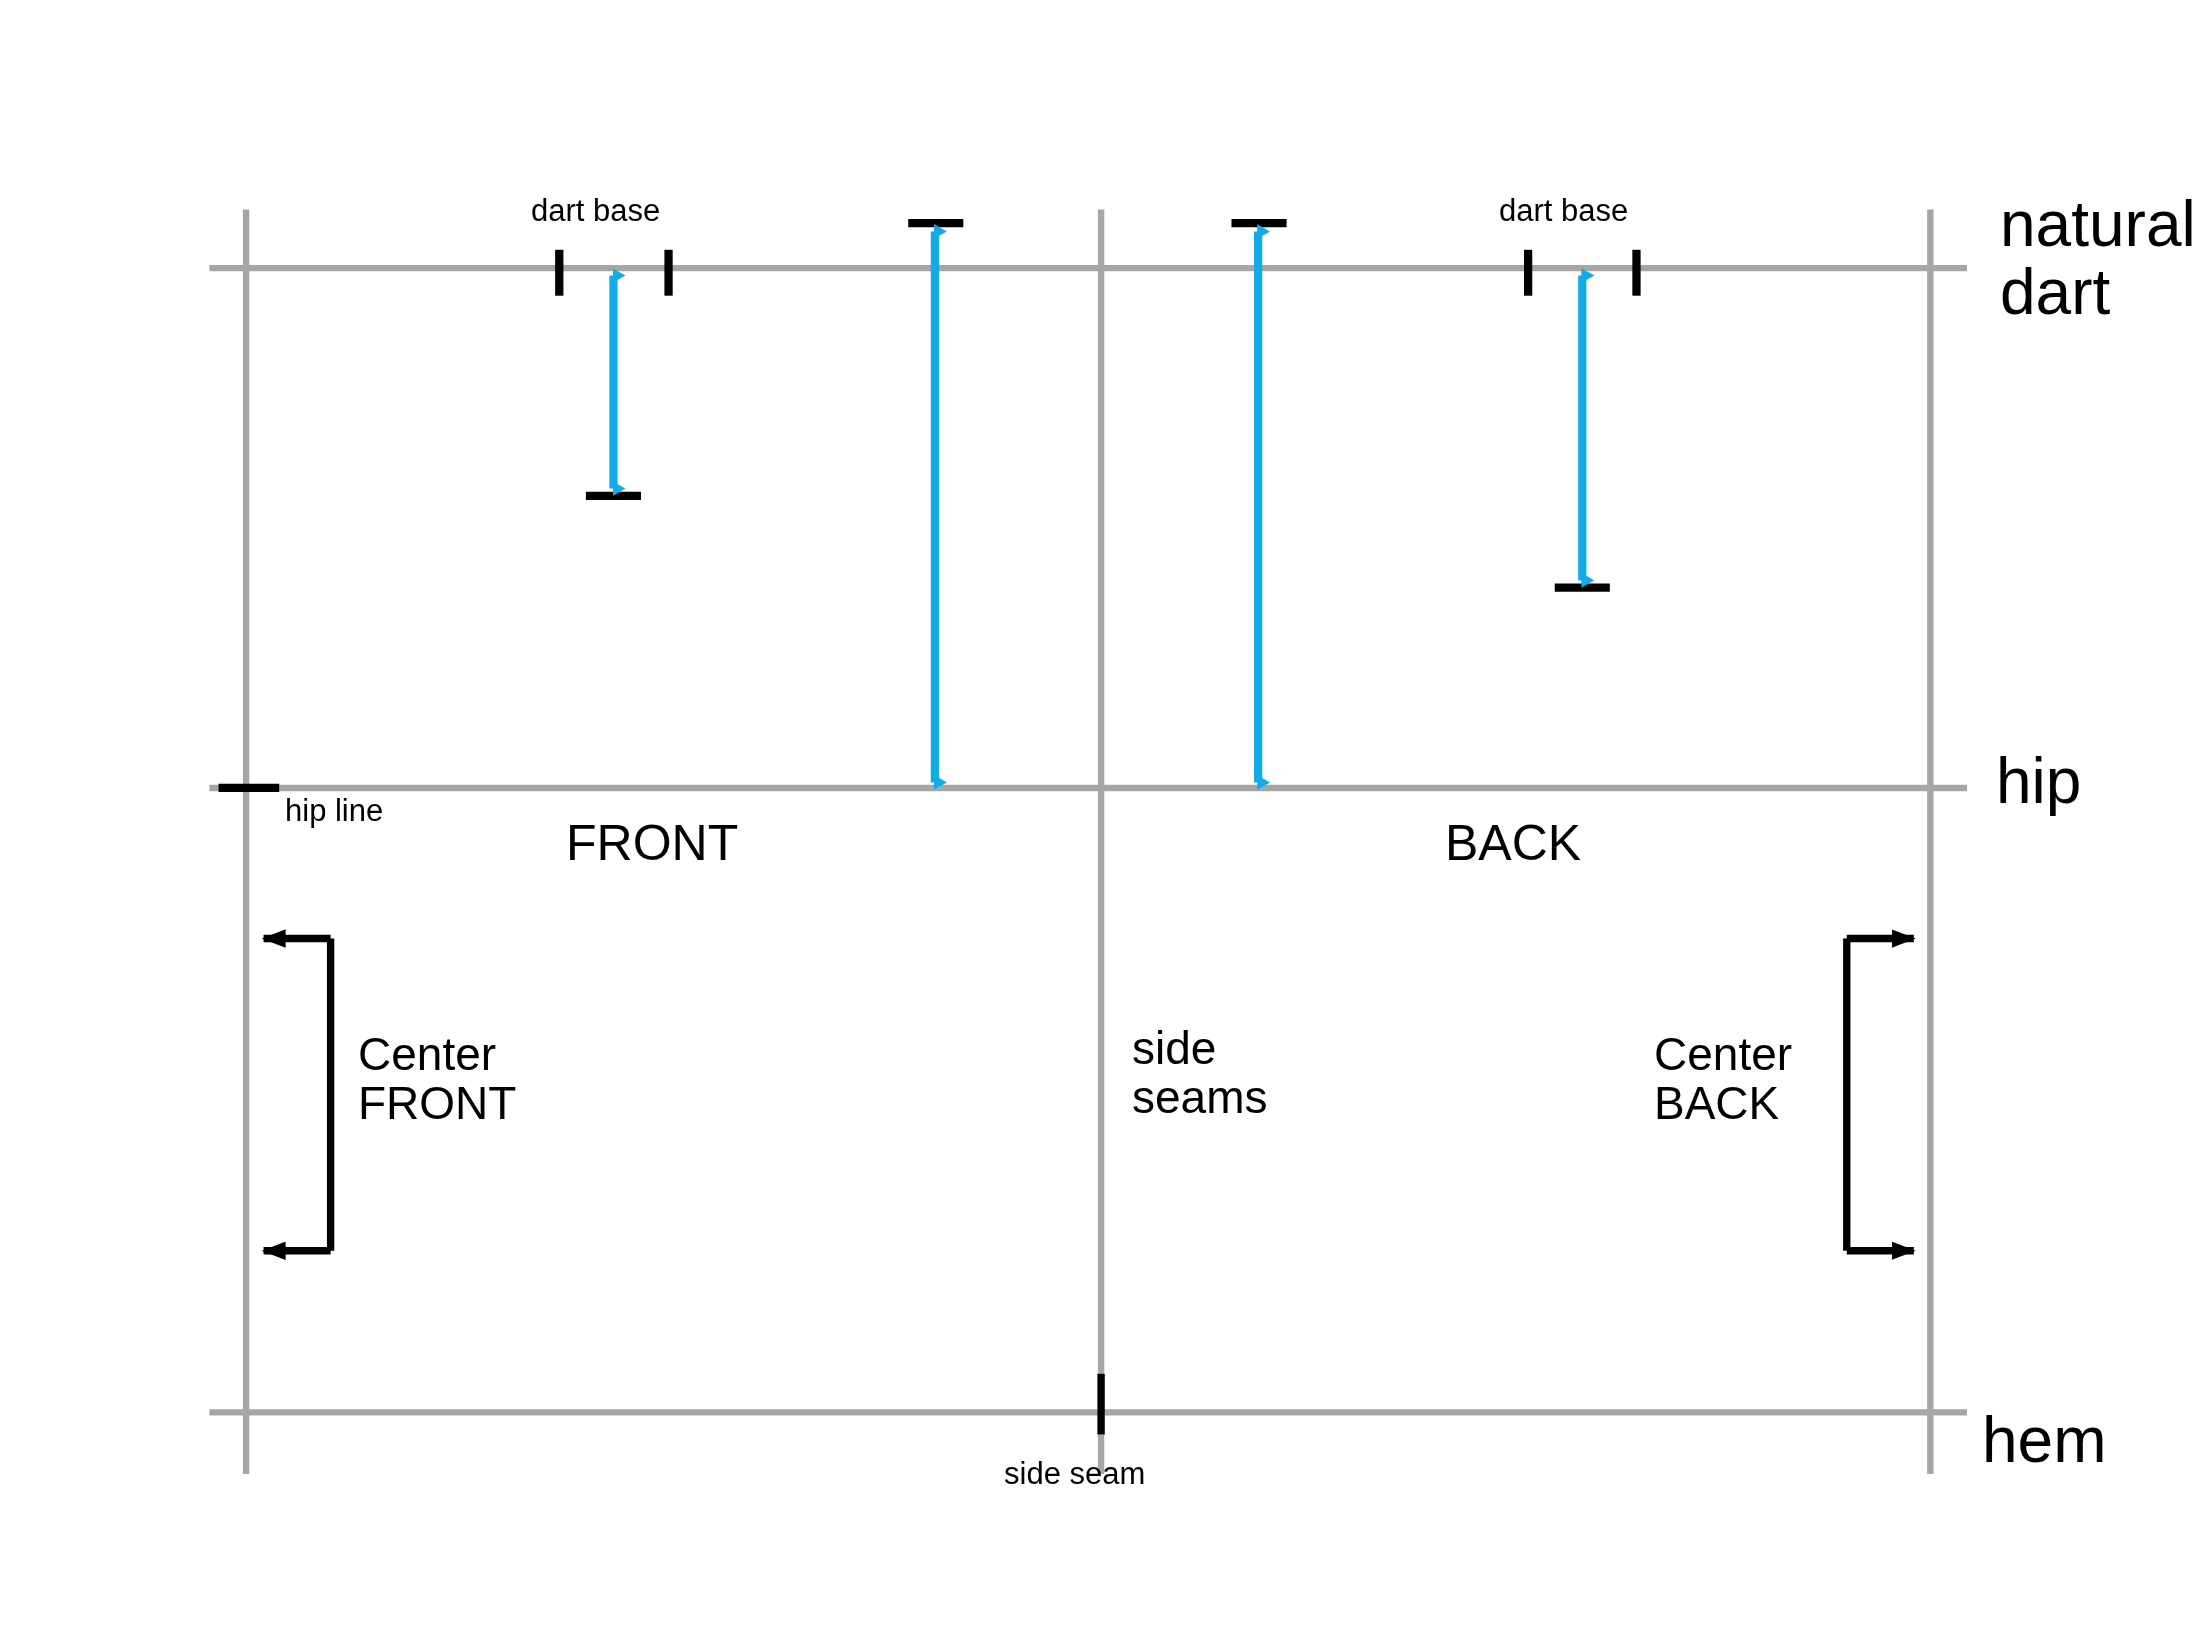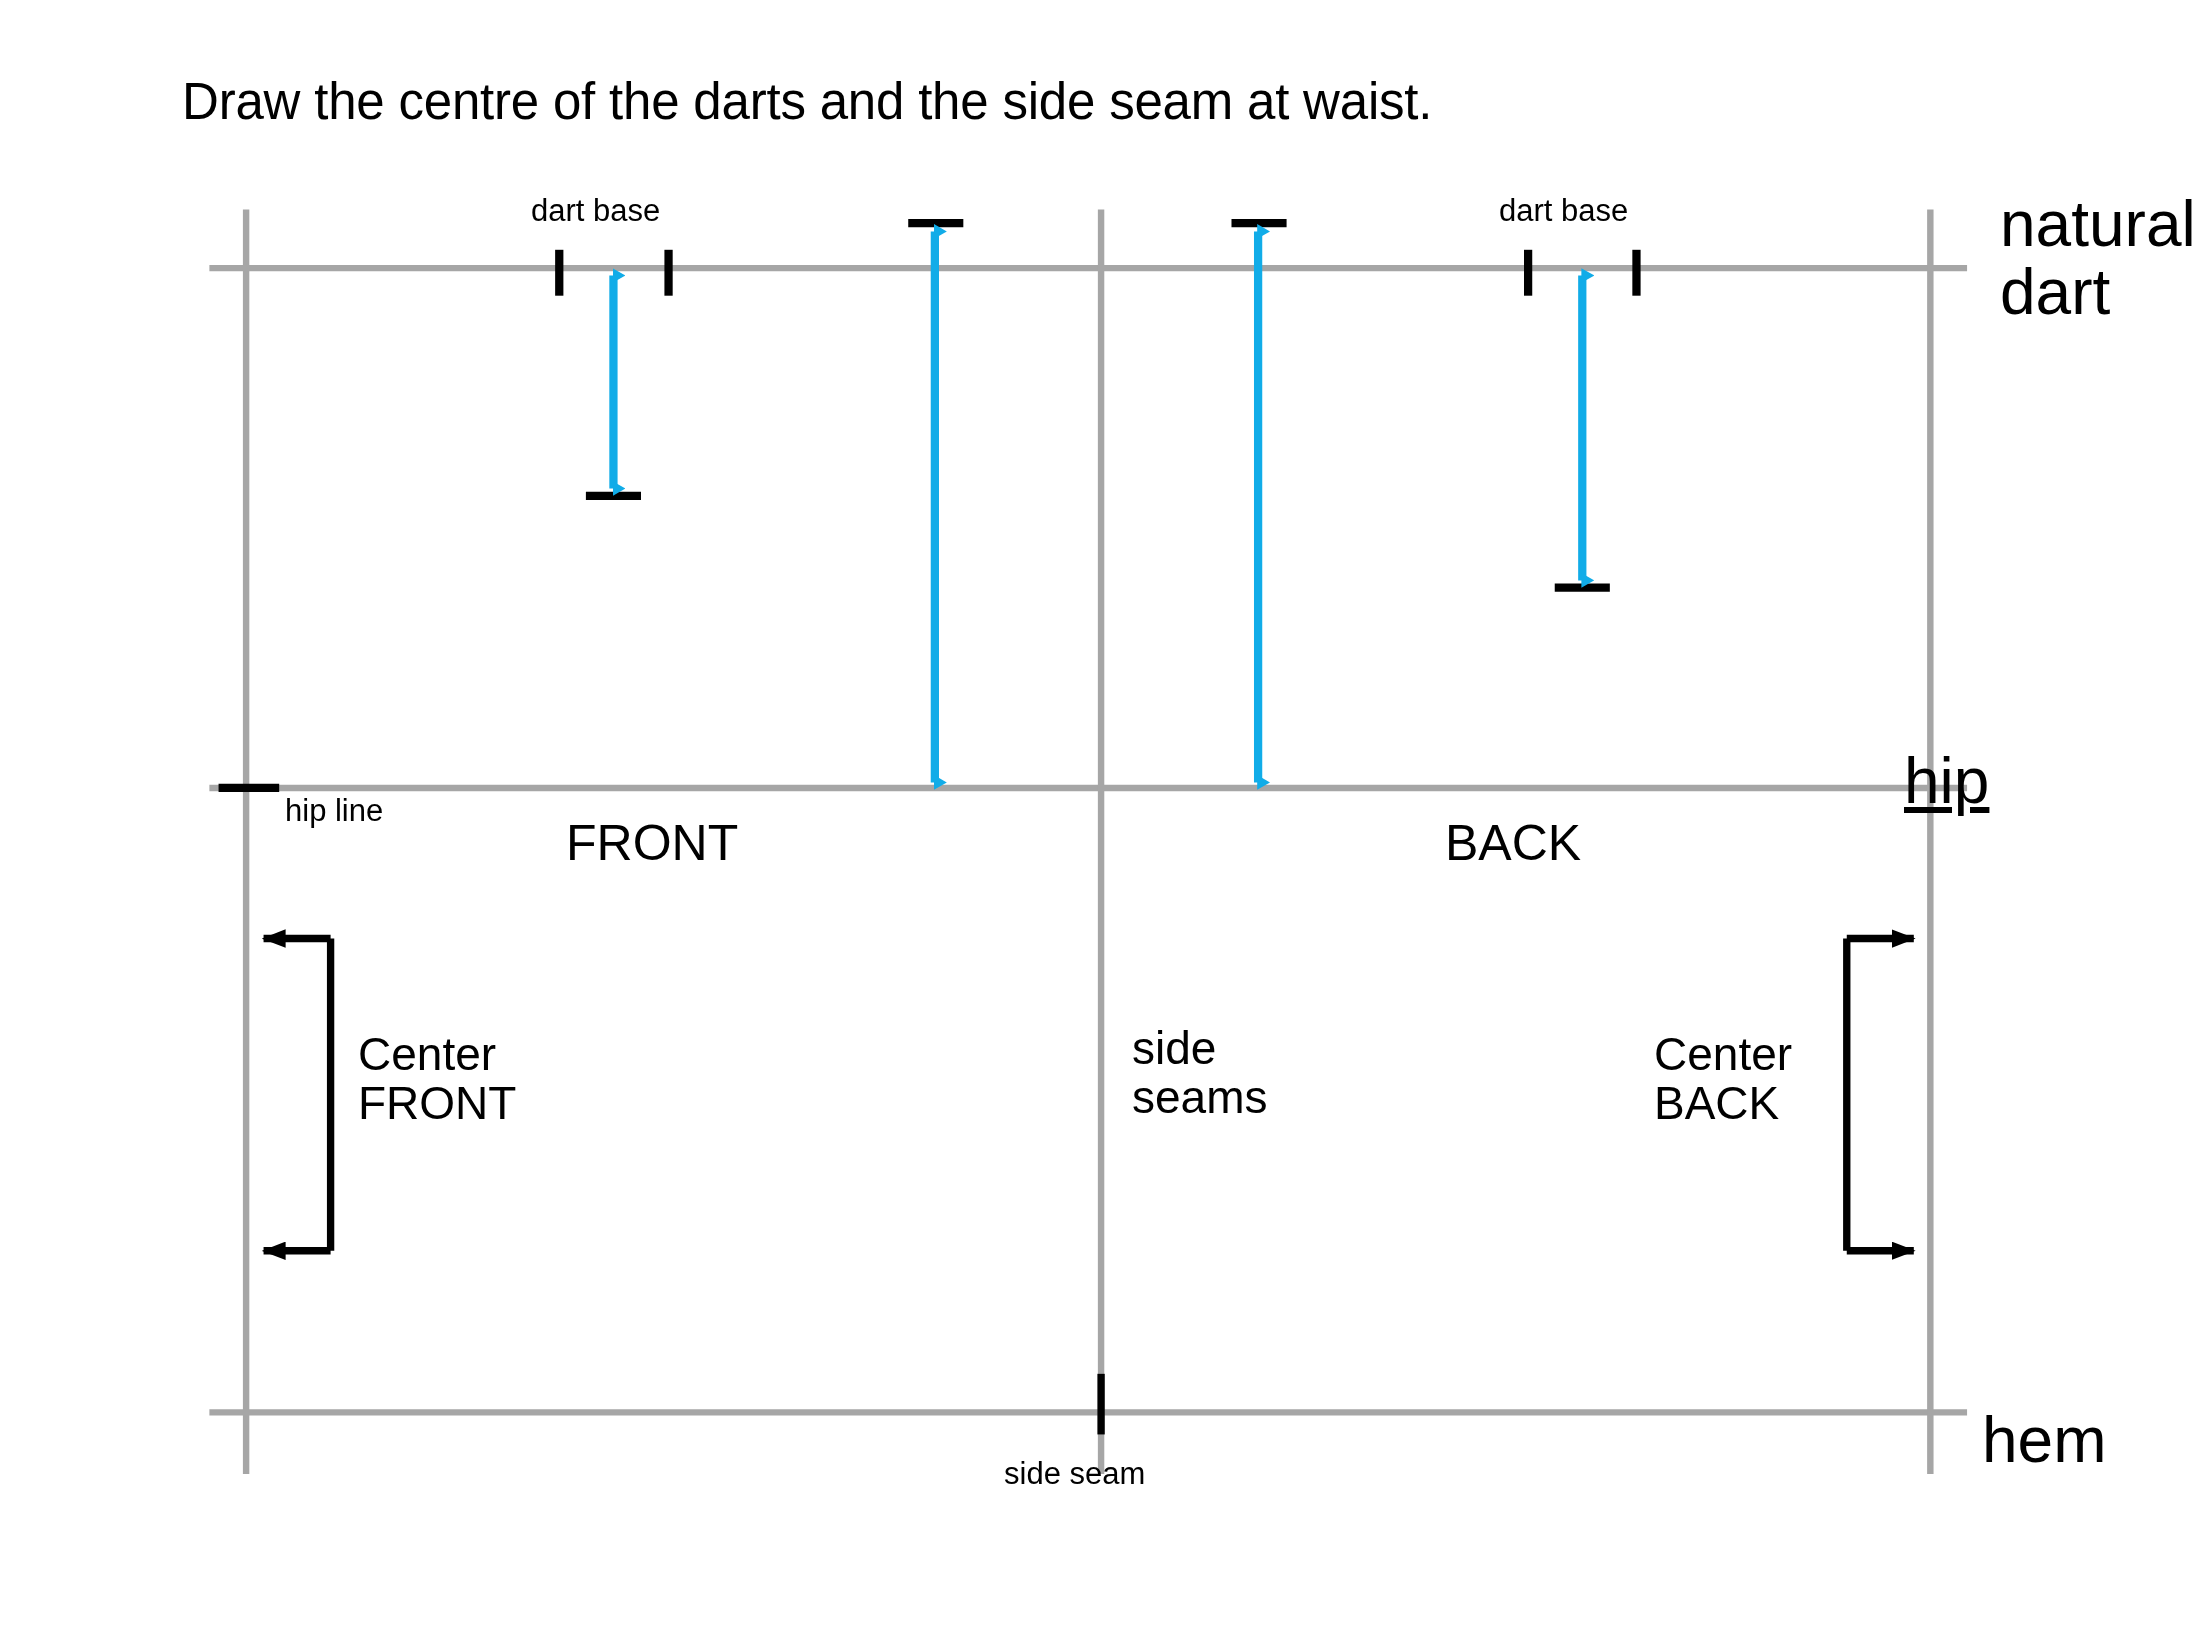--- a/index.html
+++ b/index.html
@@ -43,21 +43,21 @@
   
   .label-small { font-size: 31px; }
   #label-dart-base-front { left: 531px; top: 195px; }
   #label-dart-base-back  { left: 1499px; top: 195px; }
   #label-hip-line        { left: 285px;  top: 795px; }
   #label-side-seam-bottom{ left: 1004px; top: 1458px; }
 
   
   .label-level { font-size: 64px; }
   #label-natural-waist { left: 2000px; top: 191px; }
-  #label-hip           { left: 1904px; top: 748px; text-decoration: underline; }
+  #label-hip           { left: 1996px; top: 748px; }
   #label-hem           { left: 1982px; top: 1377px; margin-top: 30px; }
 
   
   .label-panel { font-size: 50px; }
   #label-front { left: 566px;  top: 817px; }
   #label-back  { left: 1445px; top: 817px; }
 
   
   .label-block { font-size: 46px; }
   #label-center-front { left: 358px;  top: 1030px; }
@@ -128,21 +128,20 @@
     </g>
 
     <g fill="none" stroke="#000000" stroke-width="8">
       <path d="M2011 1022 L2084 1022" marker-end="url(#blk-arrow)"></path>
       <path d="M2011 1022 L2011 1362"></path>
       <path d="M2011 1362 L2084 1362" marker-end="url(#blk-arrow)"></path>
     </g>
 
   </svg>
 
-  <div class="txt" id="page-title">Draw the centre of the darts and the side seam at waist.</div>
 
   <div class="txt label-small" id="label-dart-base-front">dart base</div>
 
   <div class="txt label-small" id="label-dart-base-back">dart base</div>
 
   <div class="txt label-small" id="label-hip-line">hip line</div>
 
   <div class="txt label-small" id="label-side-seam-bottom">side seam</div>
 
   <div class="txt label-level" id="label-natural-waist"><span>natural</span><br><span>dart</span></div>

